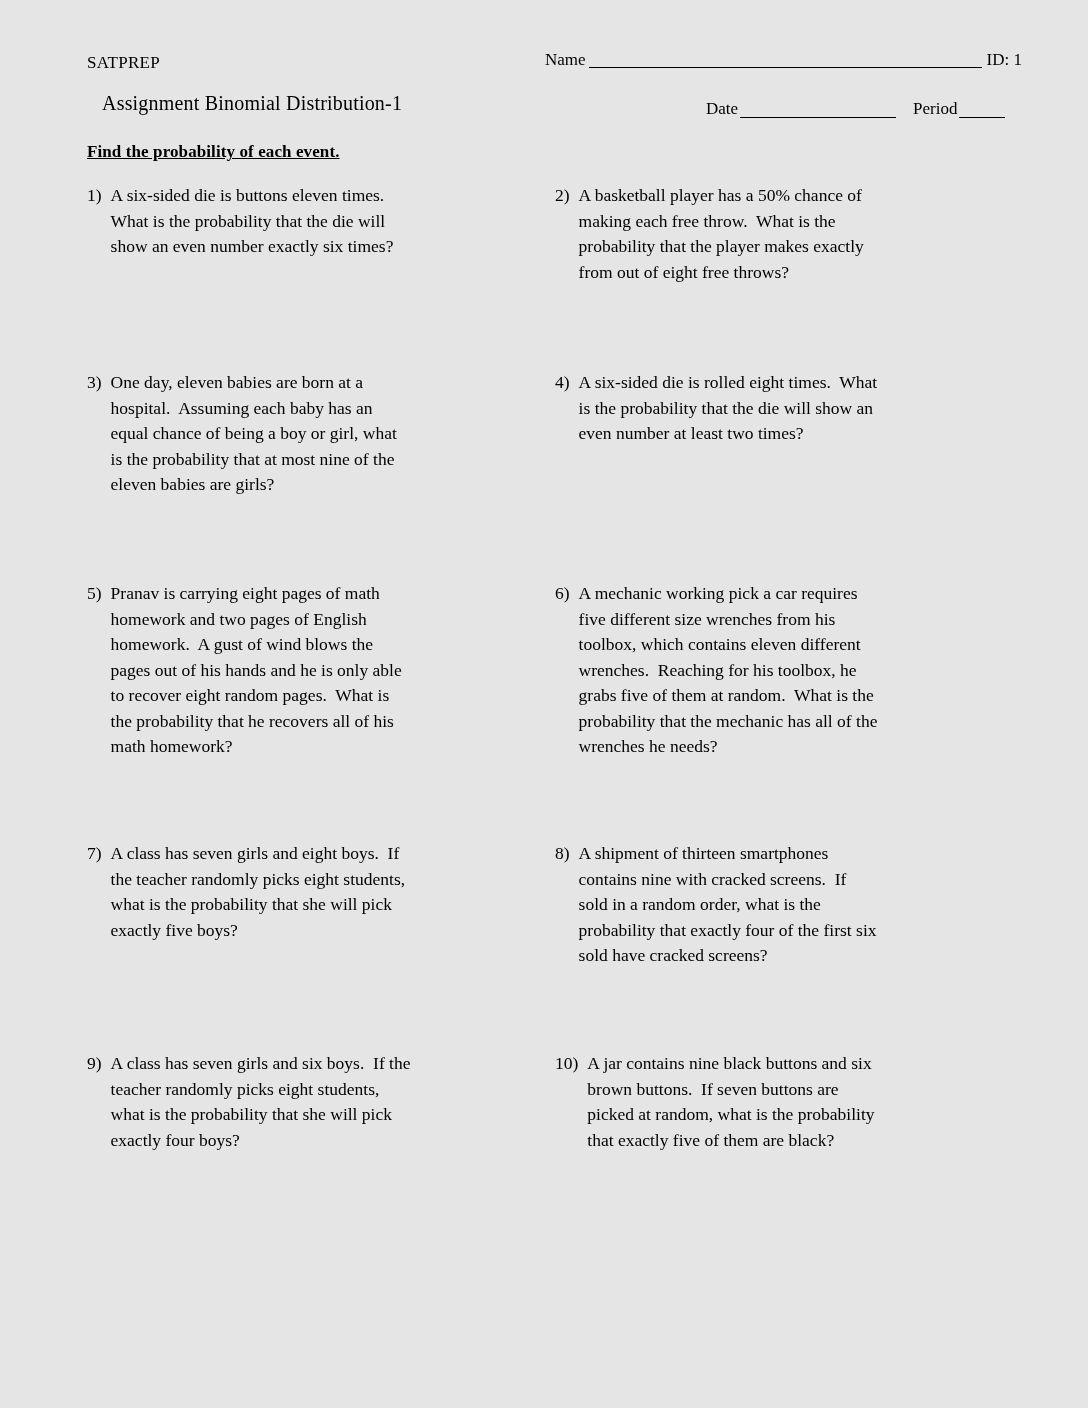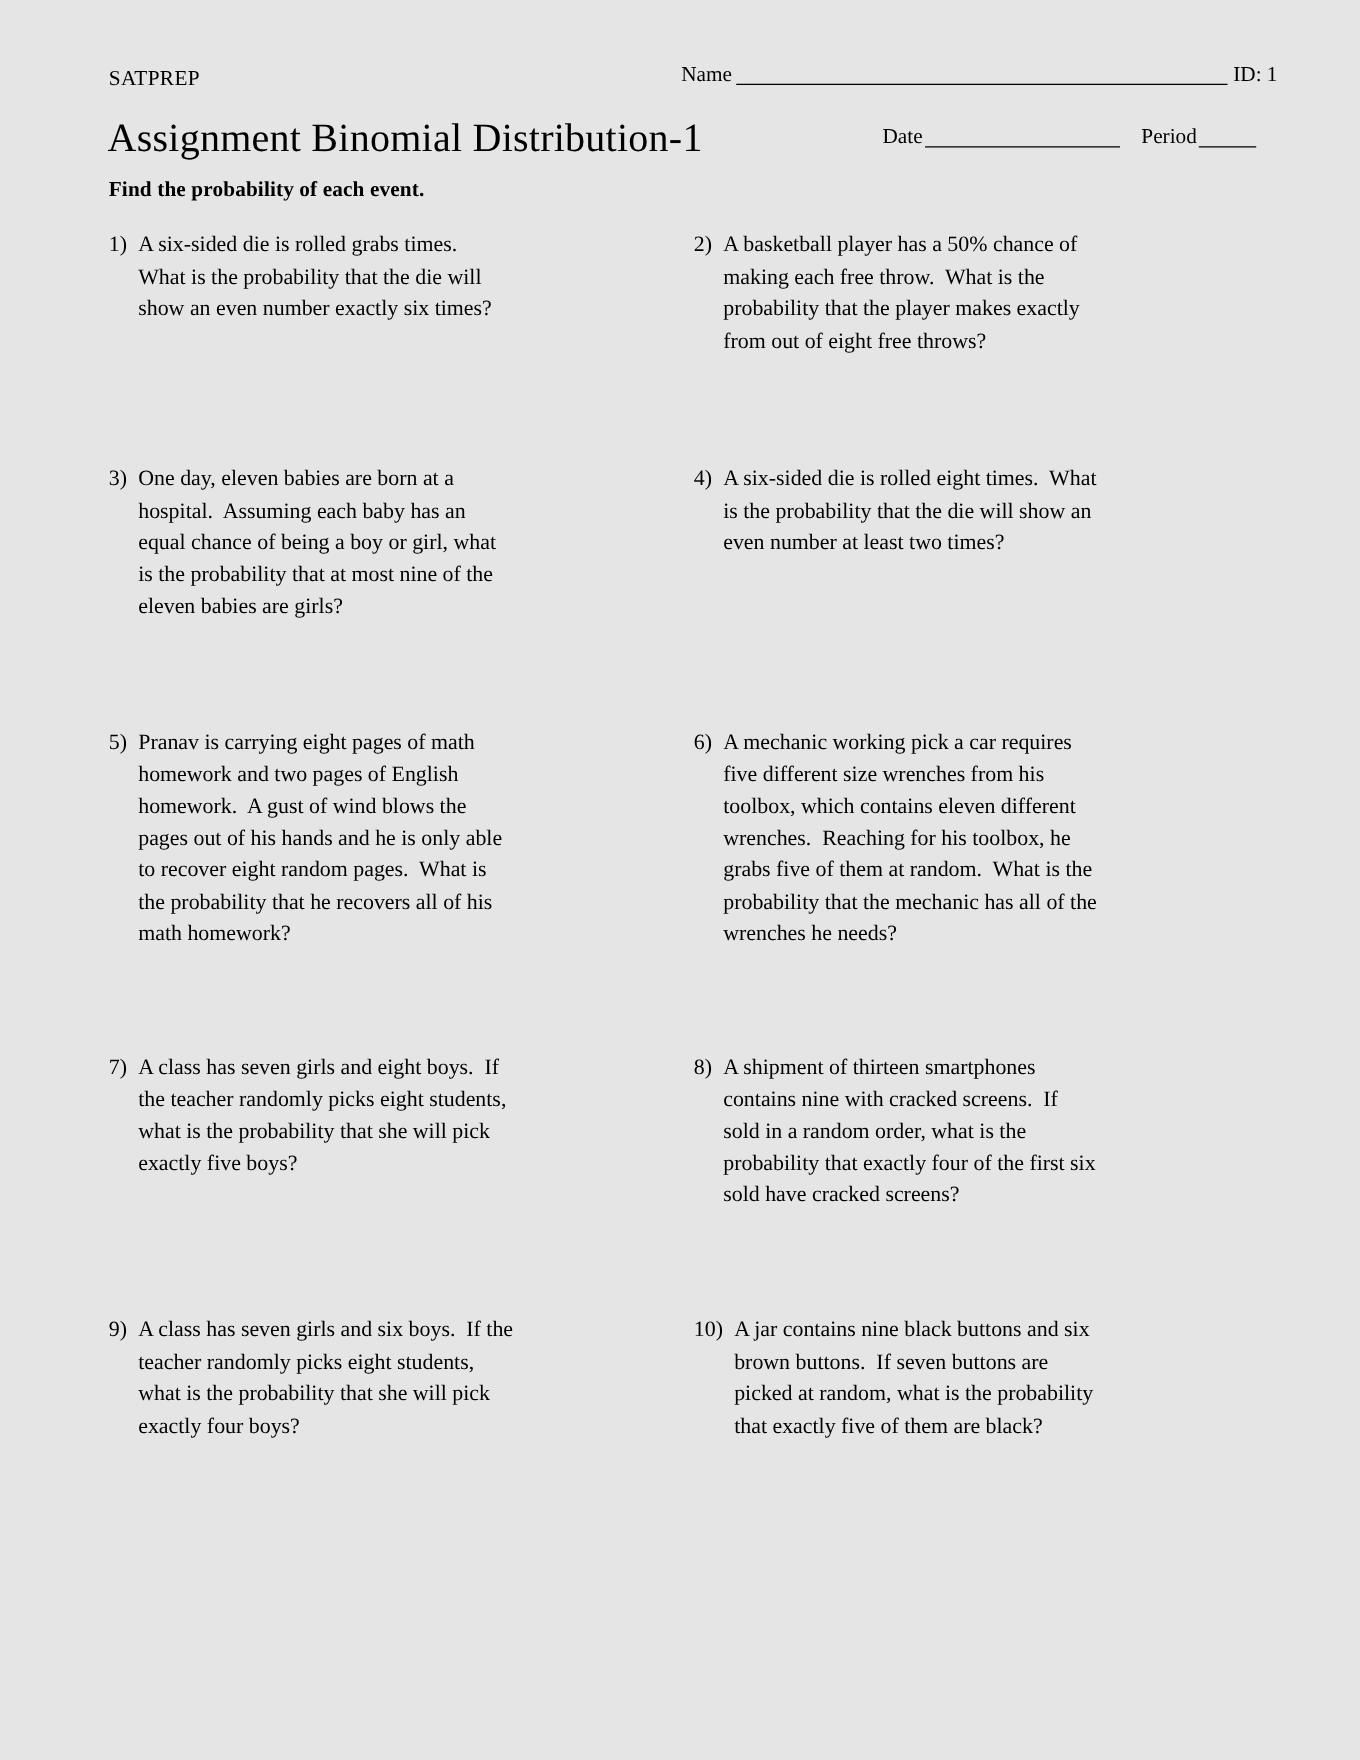--- a/index.html
+++ b/index.html
@@ -39,43 +39,44 @@
   }
   .rule {
     border-bottom: 1px solid #000;
     height: 1em;
     display: inline-block;
   }
   .name-line .rule { flex: 1 1 auto; margin: 0 0 1px 3px; }
   .name-line .id-label { margin-left: 5px; white-space: nowrap; }
   .doc-title {
     position: absolute;
-    left: 86px;
+    left: 102px;
     top: 92px;
-    font-size: 32px;
+    font-size: 20px;
     letter-spacing: 0.2px;
   }
   .date-line {
     position: absolute;
     left: 706px;
     top: 99px;
     display: flex;
     align-items: flex-end;
     font-size: 17px;
   }
   .date-line .date-rule { width: 156px; margin: 0 0 1px 2px; }
   .date-line .period-label { margin-left: 17px; }
   .date-line .period-rule { width: 46px; margin: 0 0 1px 2px; }
   .instructions {
     position: absolute;
     left: 87px;
     top: 142px;
     font-size: 17px;
     font-weight: bold;
     letter-spacing: 0.1px;
+    text-decoration: underline;
   }
   .questions {
     position: absolute;
     left: 87px;
     top: 183px;
     width: 940px;
   }
   .qrow {
     display: grid;
     grid-template-columns: 468px 472px;
@@ -119,21 +120,21 @@
     <span class="rule period-rule"></span>
   </div>
 
   <div class="instructions">Find the probability of each event.</div>
 
   <div class="questions" id="questions">
       <div class="qrow h1">
         <div class="question">
           <span class="qnum">1)</span>
           <div>
-            <div class="qline">A six-sided die is rolled grabs times.</div>
+            <div class="qline">A six-sided die is buttons eleven times.</div>
             <div class="qline">What is the probability that the die will</div>
             <div class="qline">show an even number exactly six times?</div>
           </div>
         </div>
         <div class="question">
           <span class="qnum">2)</span>
           <div>
             <div class="qline">A basketball player has a 50% chance of</div>
             <div class="qline">making each free throw.  What is the</div>
             <div class="qline">probability that the player makes exactly</div>

